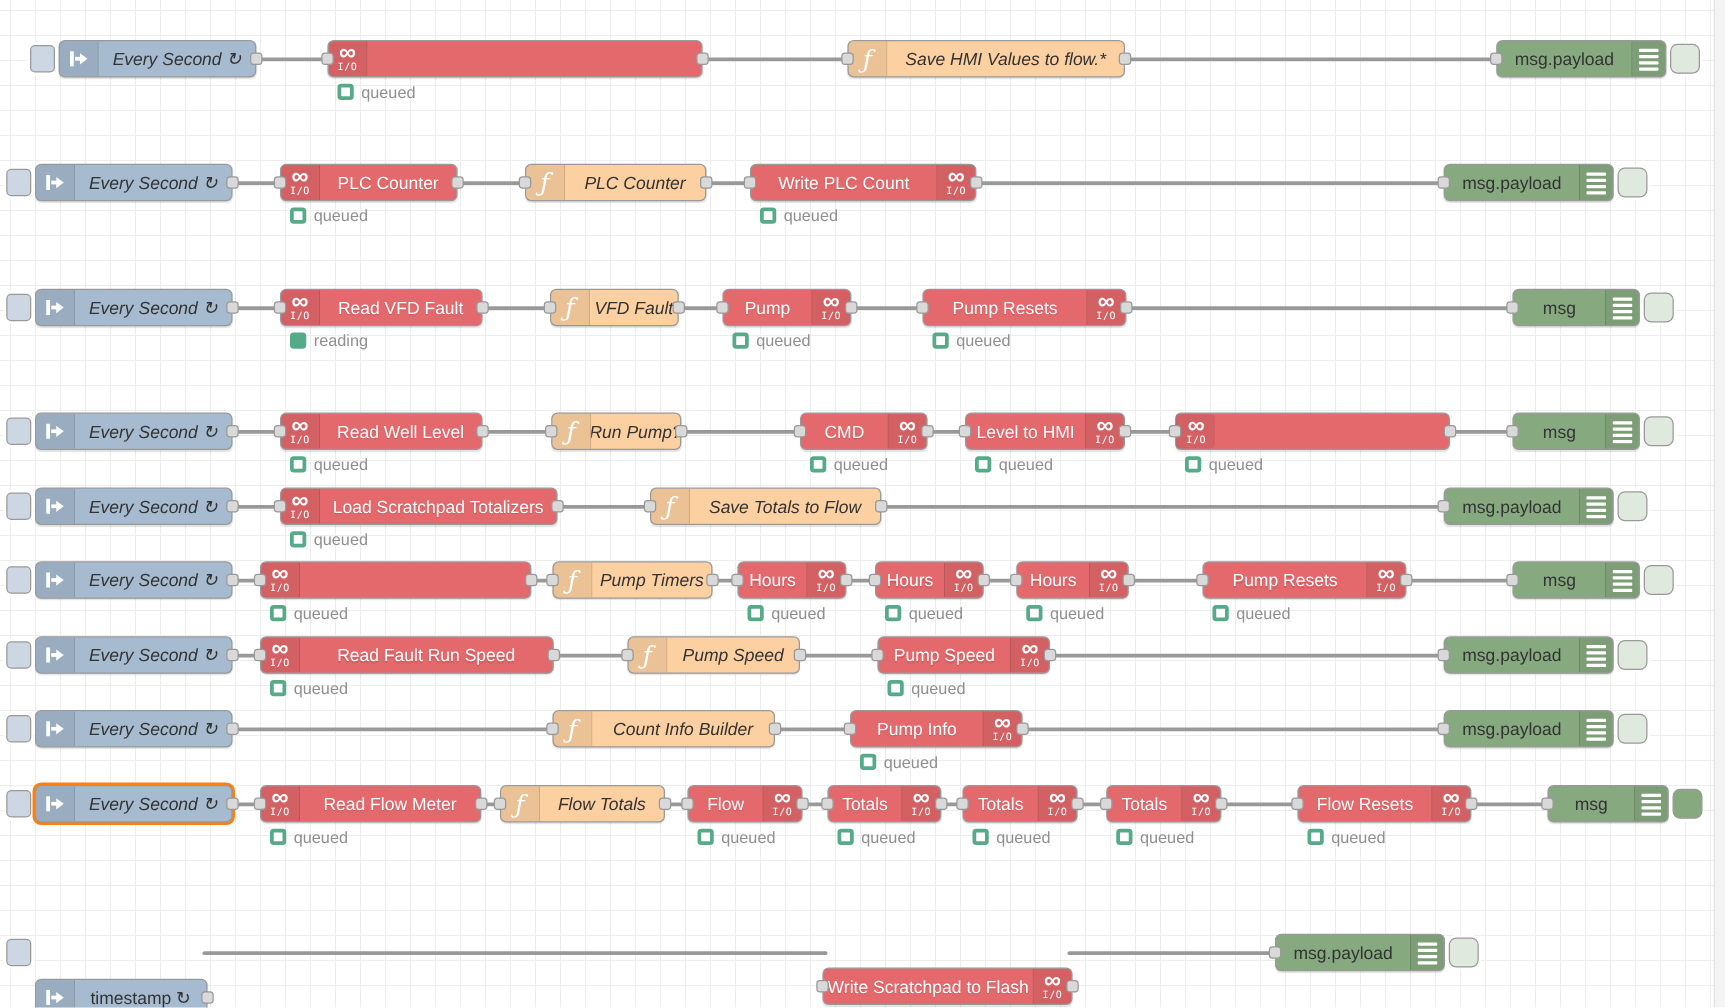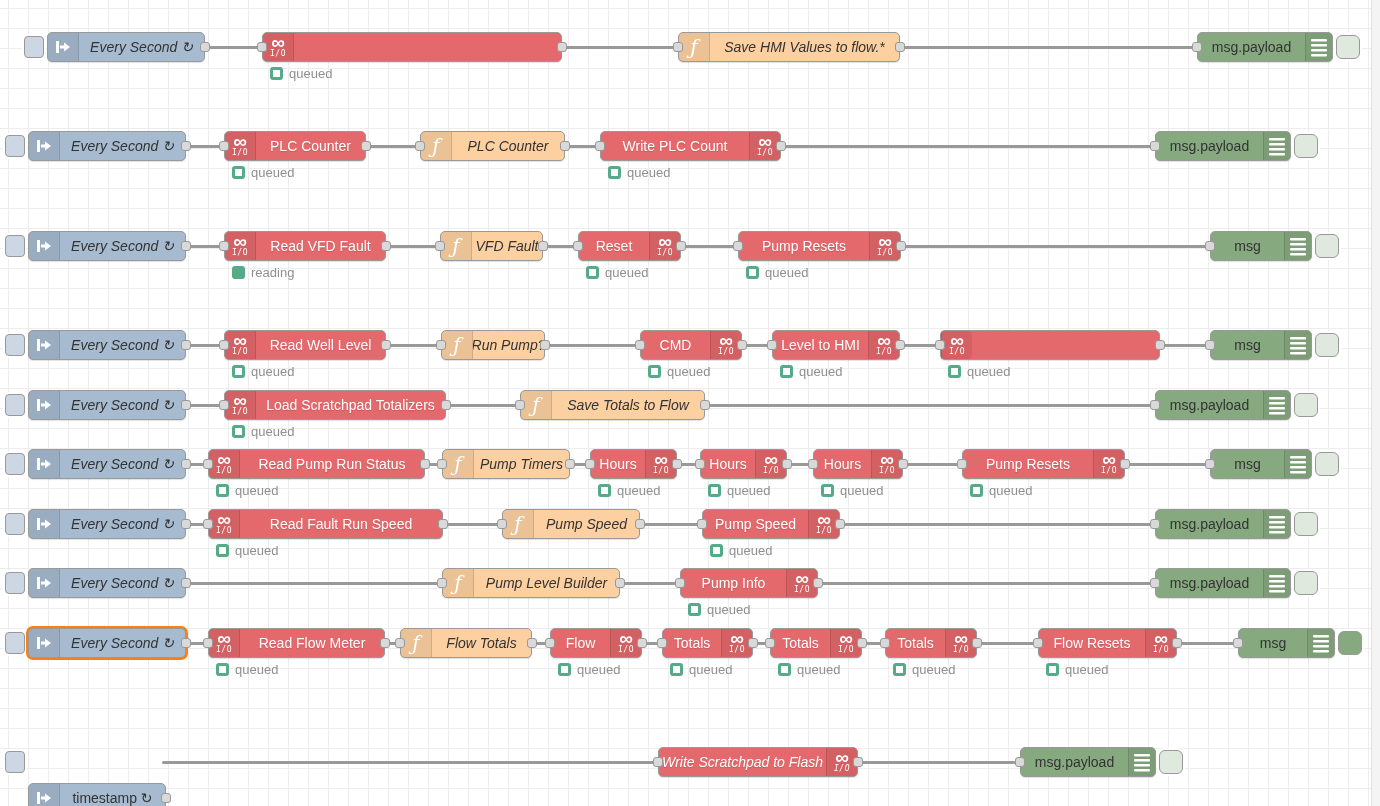--- a/index.html
+++ b/index.html
@@ -215,21 +215,21 @@
     </div>
     <div class="node function" style="left: 440px; top: 231px; width: 103px;">
       <div class="icon-region side-left">
         <span class="fn-glyph">ƒ</span>
       </div>
       <span class="label">VFD Fault</span>
       <div class="port in"></div>
       <div class="port out"></div>
     </div>
     <div class="node io" style="left: 578px; top: 231px; width: 103px;">
-      <span class="label">Reset</span>
+      <span class="label">Pump</span>
       <div class="icon-region side-right">
         <div class="io-inf">∞</div>
         <div class="io-txt">I/O</div>
       </div>
       <div class="port in"></div>
       <div class="port out"></div>
     </div>
     <div class="status" style="left: 586px; top: 265px;">
       <span class="status-square"></span>
       <span class="status-text">queued</span>
@@ -416,21 +416,20 @@
         </svg>
       </div>
       <span class="label">Every Second ↻</span>
       <div class="port out"></div>
     </div>
     <div class="node io" style="left: 208px; top: 449px; width: 217px;">
       <div class="icon-region side-left">
         <div class="io-inf">∞</div>
         <div class="io-txt">I/O</div>
       </div>
-      <span class="label">Read Pump Run Status</span>
       <div class="port in"></div>
       <div class="port out"></div>
     </div>
     <div class="status" style="left: 216px; top: 483px;">
       <span class="status-square"></span>
       <span class="status-text">queued</span>
     </div>
     <div class="node function" style="left: 442px; top: 449px; width: 128px;">
       <div class="icon-region side-left">
         <span class="fn-glyph">ƒ</span>
@@ -579,21 +578,21 @@
           <polygon points="9,3.5 15,8 9,12.5" fill="#fff"></polygon>
         </svg>
       </div>
       <span class="label">Every Second ↻</span>
       <div class="port out"></div>
     </div>
     <div class="node function" style="left: 442px; top: 568px; width: 178px;">
       <div class="icon-region side-left">
         <span class="fn-glyph">ƒ</span>
       </div>
-      <span class="label">Pump Level Builder</span>
+      <span class="label">Count Info Builder</span>
       <div class="port in"></div>
       <div class="port out"></div>
     </div>
     <div class="node io" style="left: 680px; top: 568px; width: 138px;">
       <span class="label">Pump Info</span>
       <div class="icon-region side-right">
         <div class="io-inf">∞</div>
         <div class="io-txt">I/O</div>
       </div>
       <div class="port in"></div>
@@ -742,21 +741,21 @@
       <div class="icon-region side-left">
         <svg width="16" height="16" viewBox="0 0 16 16">
           <rect x="1" y="2" width="3" height="12" fill="#fff"></rect>
           <rect x="5" y="6.5" width="5" height="3" fill="#fff"></rect>
           <polygon points="9,3.5 15,8 9,12.5" fill="#fff"></polygon>
         </svg>
       </div>
       <span class="label">timestamp ↻</span>
       <div class="port out"></div>
     </div>
-    <div class="node io" style="left: 658px; top: 747px; width: 200px; font-style: italic;">
+    <div class="node io" style="left: 658px; top: 774px; width: 200px;">
       <span class="label">Write Scratchpad to Flash</span>
       <div class="icon-region side-right">
         <div class="io-inf">∞</div>
         <div class="io-txt">I/O</div>
       </div>
       <div class="port in"></div>
       <div class="port out"></div>
     </div>
     <div class="node debug" style="left: 1020px; top: 747px; width: 136px;">
       <span class="label">msg.payload</span>

